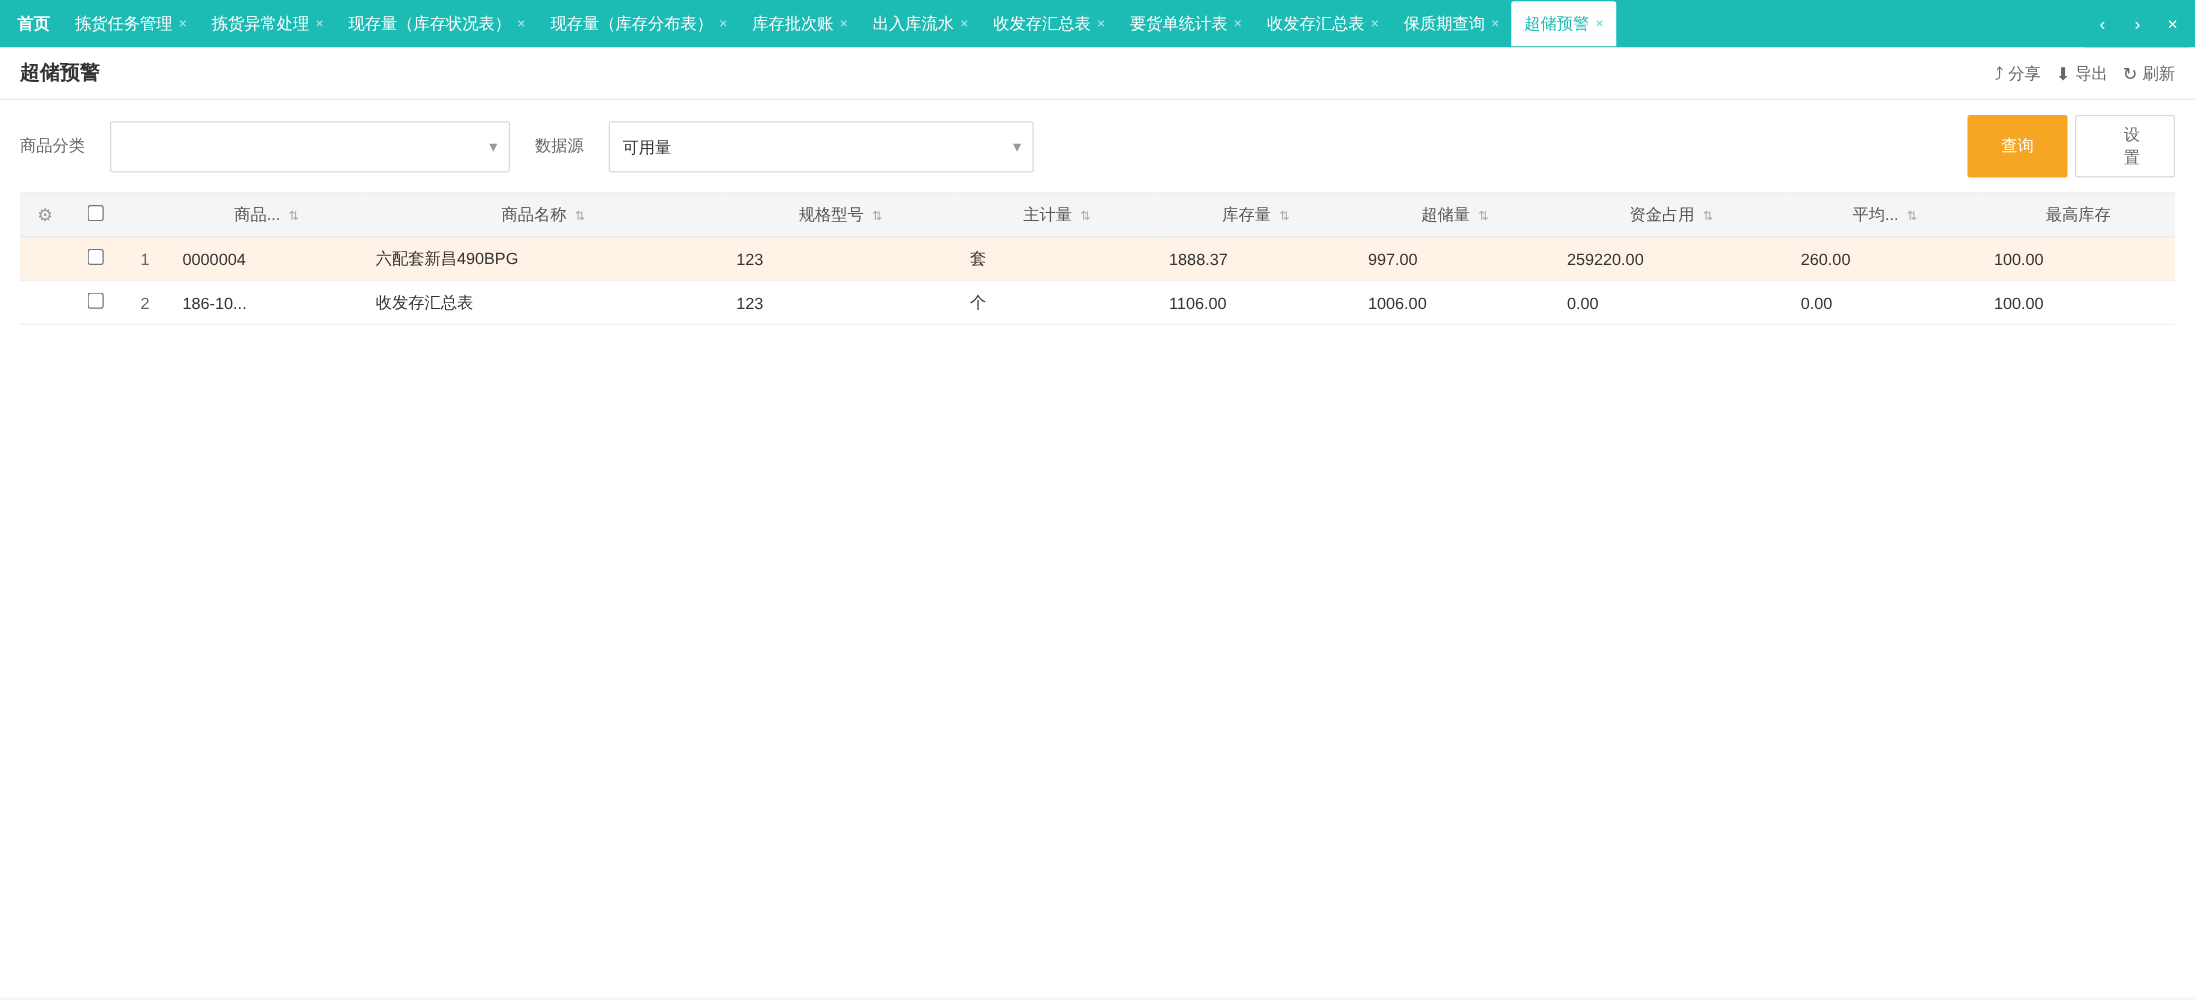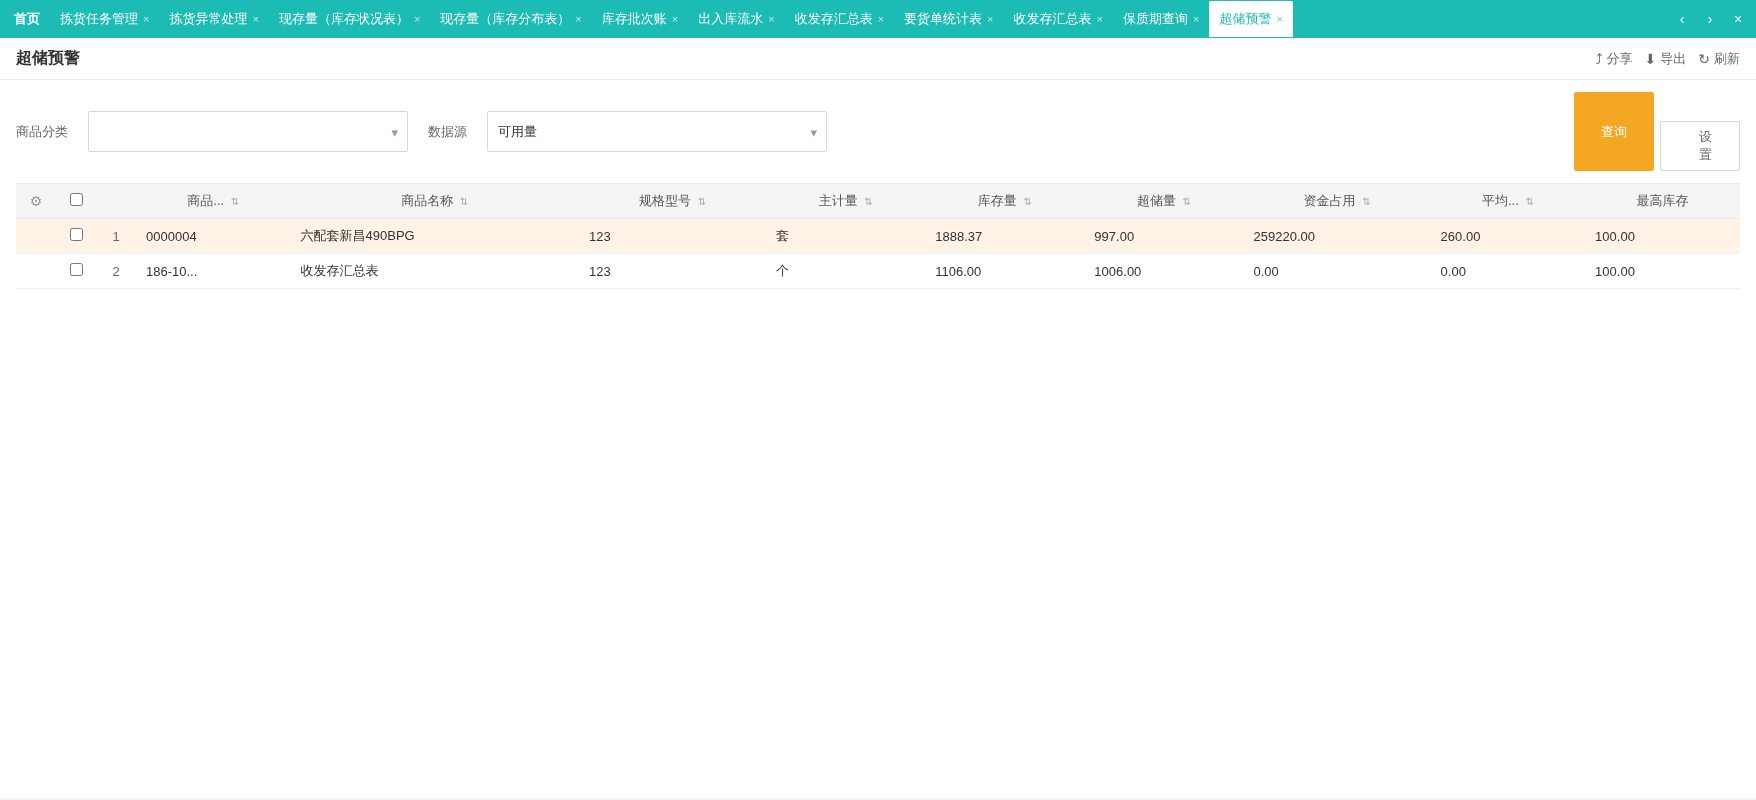--- a/index.html
+++ b/index.html
@@ -146,21 +146,20 @@
     }
     .btn-settings {
       background: #fff;
       color: #666;
       border: 1px solid #d9d9d9;
       border-radius: 2px;
       padding: 6px 38px;
       cursor: pointer;
       font-size: 13px;
       width: 80px;
-      margin-top: 29px;
     }
 
     
     .table-container {
       padding: 0 16px;
     }
     table {
       width: 100%;
       border-collapse: collapse;
       font-size: 13px;

